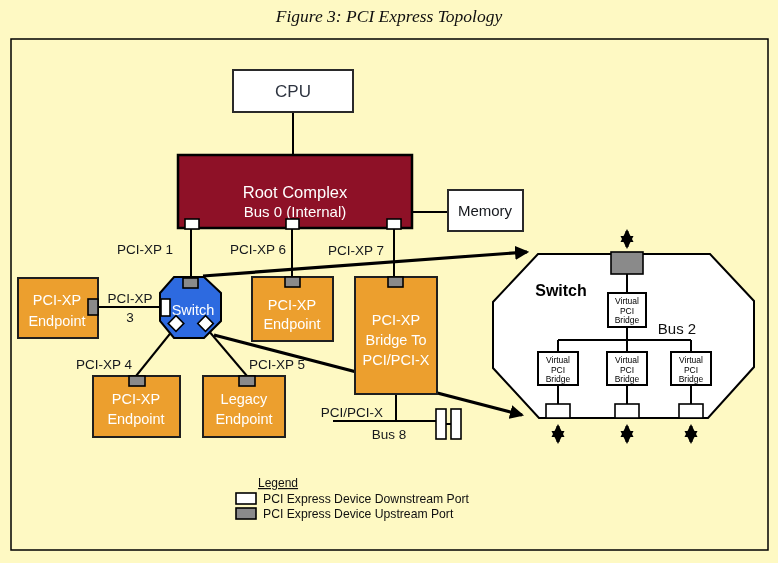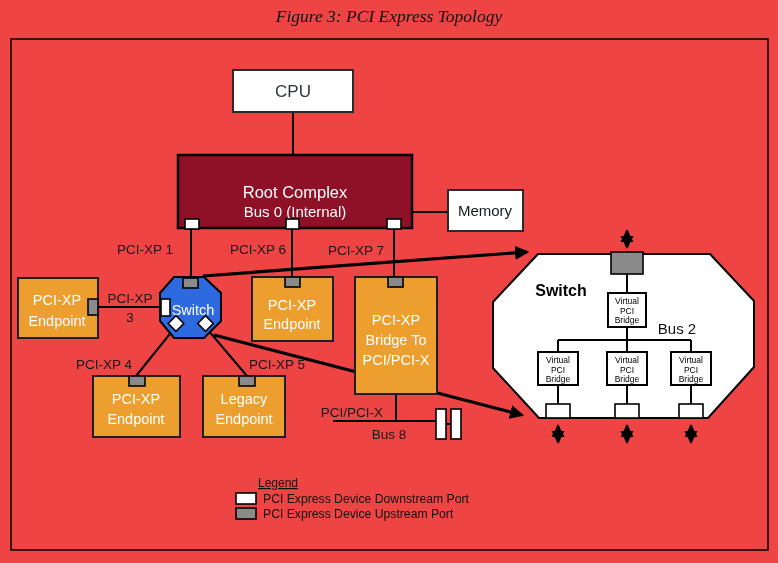--- a/index.html
+++ b/index.html
@@ -1,16 +1,16 @@
 <!DOCTYPE html>
 <html><head>
 <meta charset="utf-8">
 <style>
   html,body { margin:0; padding:0; background:#fff; }
-  #stage { position:relative; width:778px; height:563px; background:#ef4444; overflow:hidden; }
+  #stage { position:relative; width:778px; height:563px; background:#fef9c3; overflow:hidden; }
   svg { position:absolute; left:0; top:0; }
   text { font-family:"Liberation Sans", sans-serif; }
   .fig-title { font-family:"Liberation Serif", serif; font-style:italic; font-size:17.5px; fill:#101010; }
   .t-cpu   { font-size:17px; fill:#2e3440; }
   .t-mem   { font-size:15px; fill:#15181d; }
   .t-rc1   { font-size:16.5px; fill:#ffffff; }
   .t-rc2   { font-size:15px;  fill:#ffffff; }
   .t-node  { font-size:14.5px; fill:#ffffff; }
   .t-lbl   { font-size:13.5px; fill:#15181d; }
   .t-sw    { font-size:14.5px; fill:#ffffff; }

